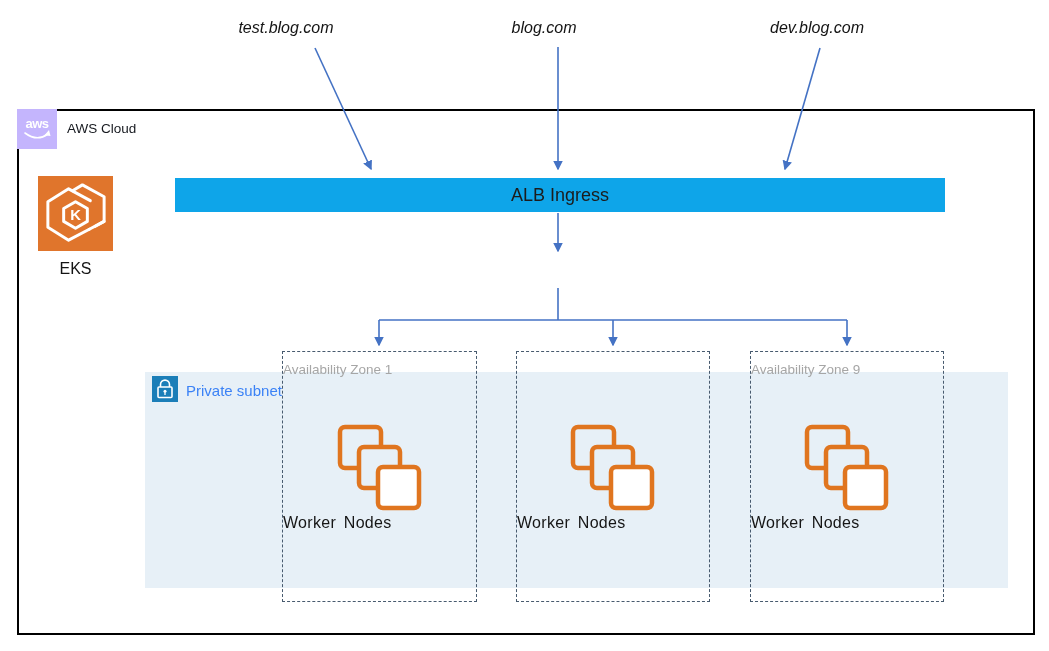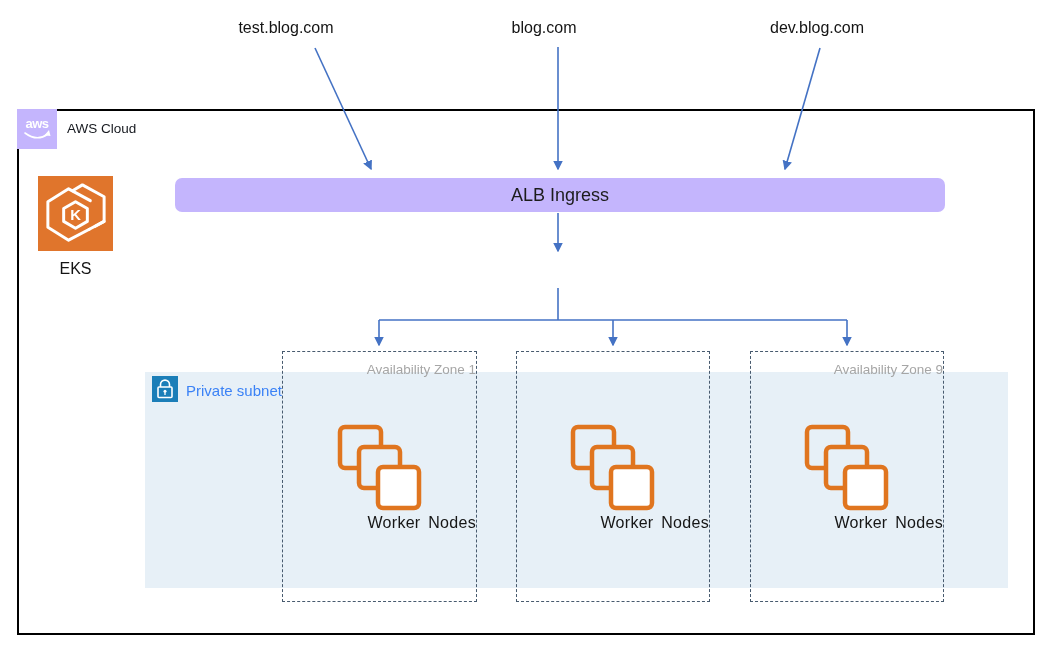--- a/index.html
+++ b/index.html
@@ -2,43 +2,43 @@
 <html><head>
 <meta charset="utf-8">
 <style>
   html,body{margin:0;padding:0;background:#fff;}
   .canvas{
     position:relative;width:1049px;height:651px;background:#ffffff;
     font-family:"Liberation Sans",sans-serif;overflow:hidden;
   }
   
   .domain-label{position:absolute;top:19px;transform:translateX(-50%);
-    font-size:16px;color:#141414;white-space:nowrap;}
+    font-size:16px;color:#141414;white-space:nowrap;font-style:italic;}
   
   .aws-box{position:absolute;left:17px;top:109px;width:1018px;height:526px;
     border:2px solid #000000;box-sizing:border-box;}
   .aws-logo{position:absolute;left:17px;top:109px;width:40px;height:40px;
     background:#c4b5fd;}
   .aws-cloud-label{position:absolute;left:67px;top:121px;font-size:13.5px;color:#16191f;}
   
   .eks-icon{position:absolute;left:38px;top:176px;width:75px;height:75px;background:#e0752c;}
   .eks-label{position:absolute;left:38px;top:260px;width:75px;text-align:center;
     font-size:16px;color:#141414;}
   
   .bar{position:absolute;left:175px;width:770px;display:flex;align-items:center;
     justify-content:center;font-size:18px;color:#1c1c1c;}
-  .bar-alb{top:178px;height:34px;background:#c4b5fd;border-radius:7px;}
+  .bar-alb{top:178px;height:34px;background:#0ea5e9;}
   .bar-ingress{top:257px;height:31px;background:linear-gradient(180deg,#d8d8d8 0%,#bcbcbc 100%);}
   
   .subnet{position:absolute;left:145px;top:372px;width:863px;height:216px;background:#e7f0f7;}
   .lock-icon{position:absolute;left:152px;top:376px;width:26px;height:26px;background:#1b7eb8;}
   .subnet-label{position:absolute;left:186px;top:382px;font-size:15px;color:#3b82f6;}
   
   .az{position:absolute;top:351px;width:194px;height:251px;
-    border:1px dashed #475a6e;box-sizing:border-box;text-align:right;}
+    border:1px dashed #475a6e;box-sizing:border-box;text-align:left;}
   .az-1{left:282px;width:195px;}
   .az-2{left:516px;}
   .az-3{left:750px;}
   .az-label{margin-top:10px;font-size:13.5px;color:#a6a6a6;}
   .worker-icon{position:absolute;left:50%;top:72px;transform:translateX(-50%);}
   .worker-label{position:absolute;top:162px;left:0;width:100%;
     font-size:16px;color:#161616;letter-spacing:0.3px;word-spacing:3px;}
   
   .connectors{position:absolute;left:0;top:0;width:1049px;height:651px;pointer-events:none;}
 </style>

